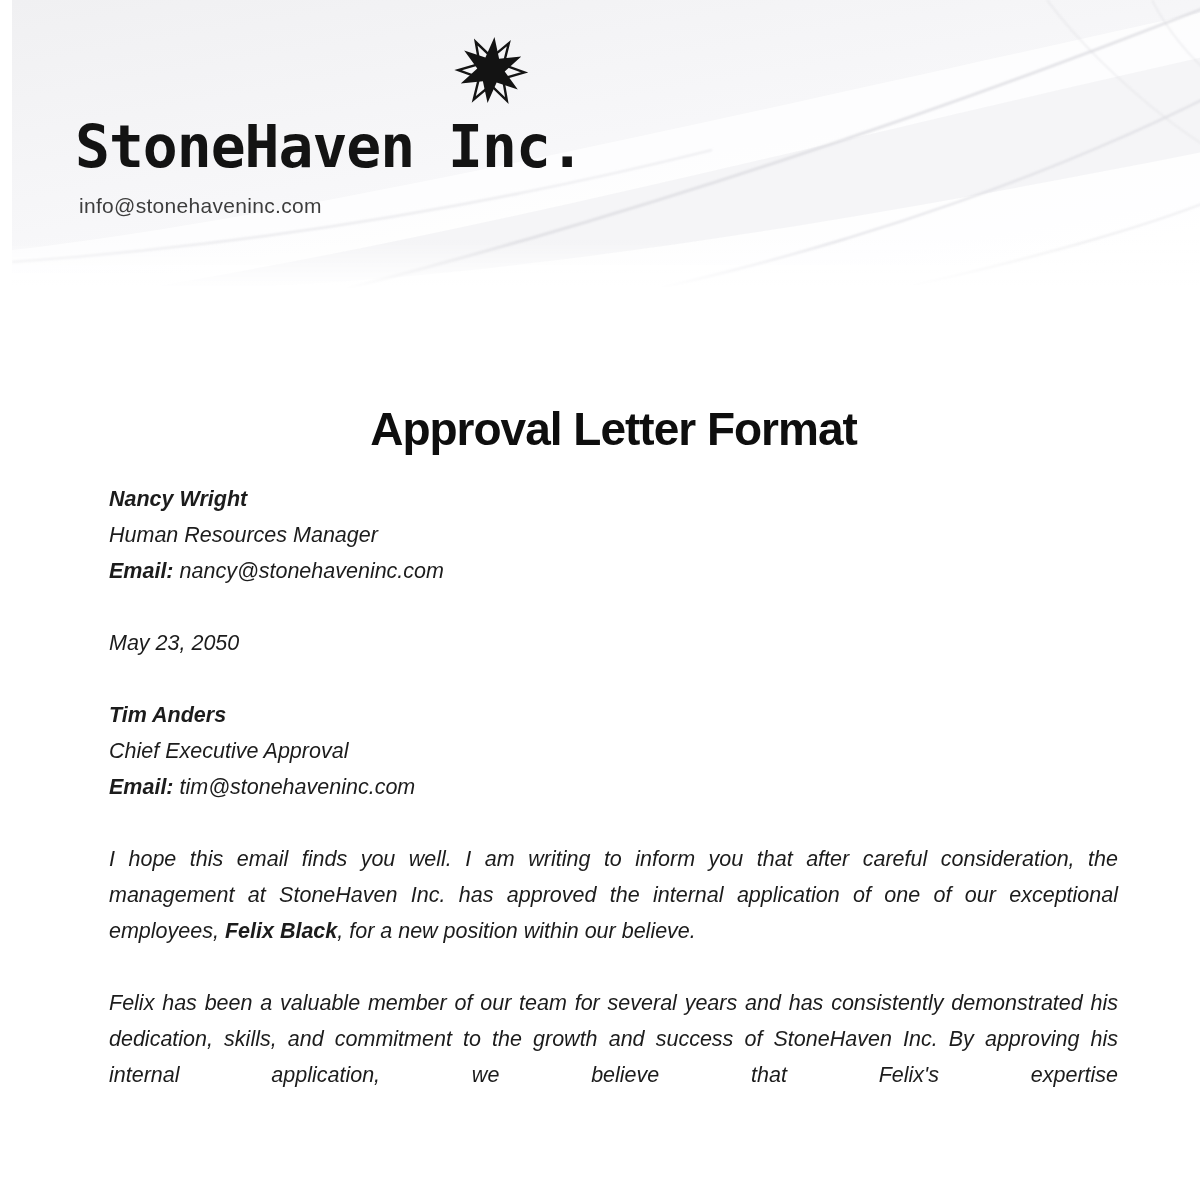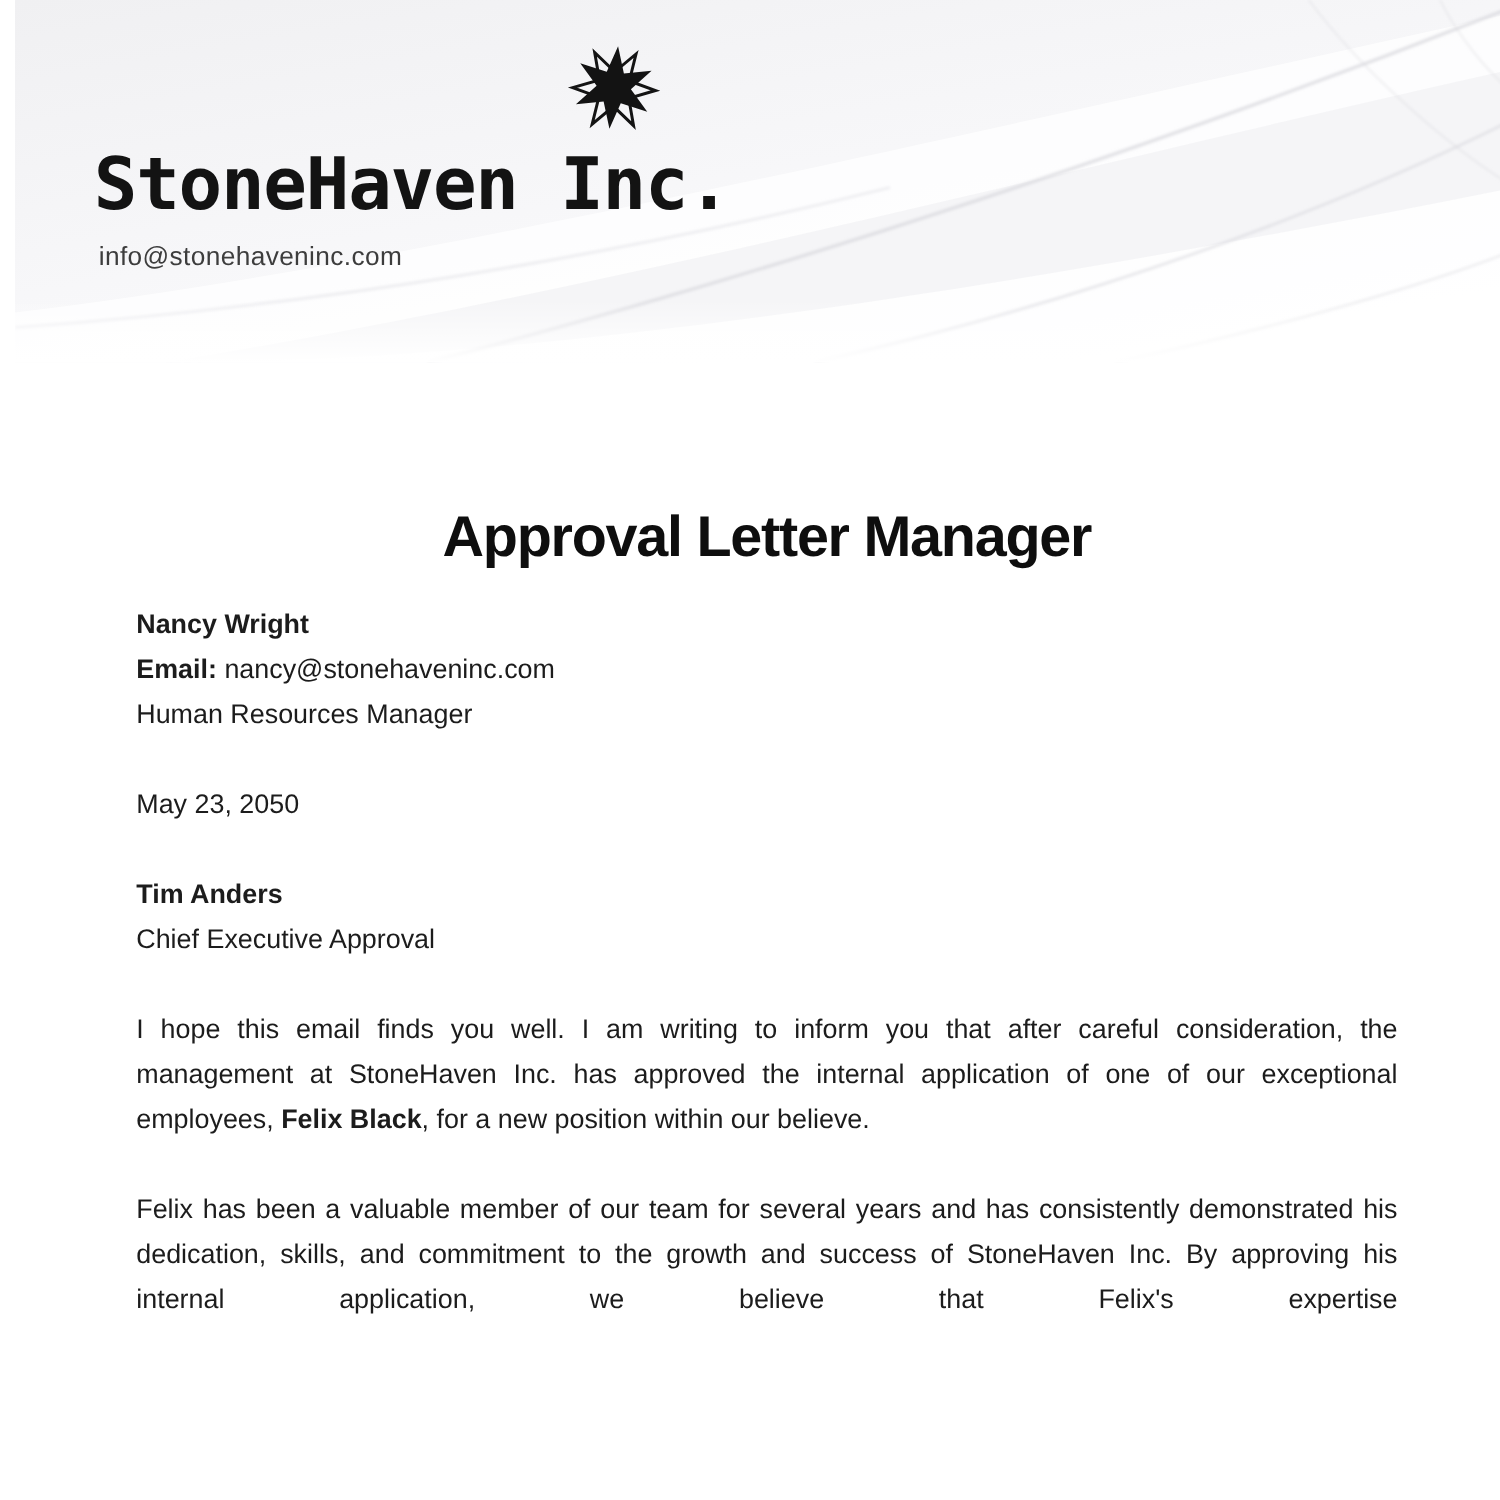--- a/index.html
+++ b/index.html
@@ -69,21 +69,21 @@
   }
   .title {
     margin: 112px 0 0 0;
     text-align: center;
     font-size: 46px;
     line-height: 1.2;
     font-weight: 700;
     letter-spacing: -1px;
     color: #0e0e0e;
   }
-  .block { margin-top: 36px; }
+  .block { margin-top: 36px; font-style: italic; }
   .sender-block { margin-top: 24px; }
   .bold { font-weight: 700; }
   .body-par {
     text-align: justify;
   }
   .justify-last {
     text-align-last: justify;
   }
 </style>
 </head>
@@ -127,33 +127,34 @@
 
       <polygon points="0,-36 7.5,-12.99 31.18,-18 15,0 31.18,18 7.5,12.99 0,36 -7.5,12.99 -31.18,18 -15,0 -31.18,-18 -7.5,-12.99" fill="#131313" transform="rotate(6)"></polygon>
     </svg>
 
     <div class="company-name">StoneHaven Inc.</div>
     <div class="company-email">info@stonehaveninc.com</div>
   </header>
 
   <main class="content">
 
-    <h1 class="title">Approval Letter Manager</h1>
+    <h1 class="title">Approval Letter Format</h1>
 
     <section class="block sender-block">
       <div class="bold">Nancy Wright</div>
+      <div>Human Resources Manager</div>
       <div><span class="bold">Email:</span> <span>nancy@stonehaveninc.com</span></div>
-      <div>Human Resources Manager</div>
     </section>
 
     <div class="block">May 23, 2050</div>
 
     <section class="block">
       <div class="bold">Tim Anders</div>
       <div>Chief Executive Approval</div>
+      <div><span class="bold">Email:</span> <span>tim@stonehaveninc.com</span></div>
     </section>
 
 
     <p class="block body-par"><span>I hope this email finds you well. I am writing to inform you that after careful consideration, the management at StoneHaven Inc. has approved the internal application of one of our exceptional employees, </span><span class="bold">Felix Black</span><span>, for a new position within our believe.</span></p>
 
     <p class="block body-par justify-last"><span>Felix has been a valuable member of our team for several years and has consistently demonstrated his dedication, skills, and commitment to the growth and success of StoneHaven Inc. By approving his internal application, we believe that Felix's expertise</span><span class="bold"></span><span></span></p>
 
   </main>
 </div>
 

